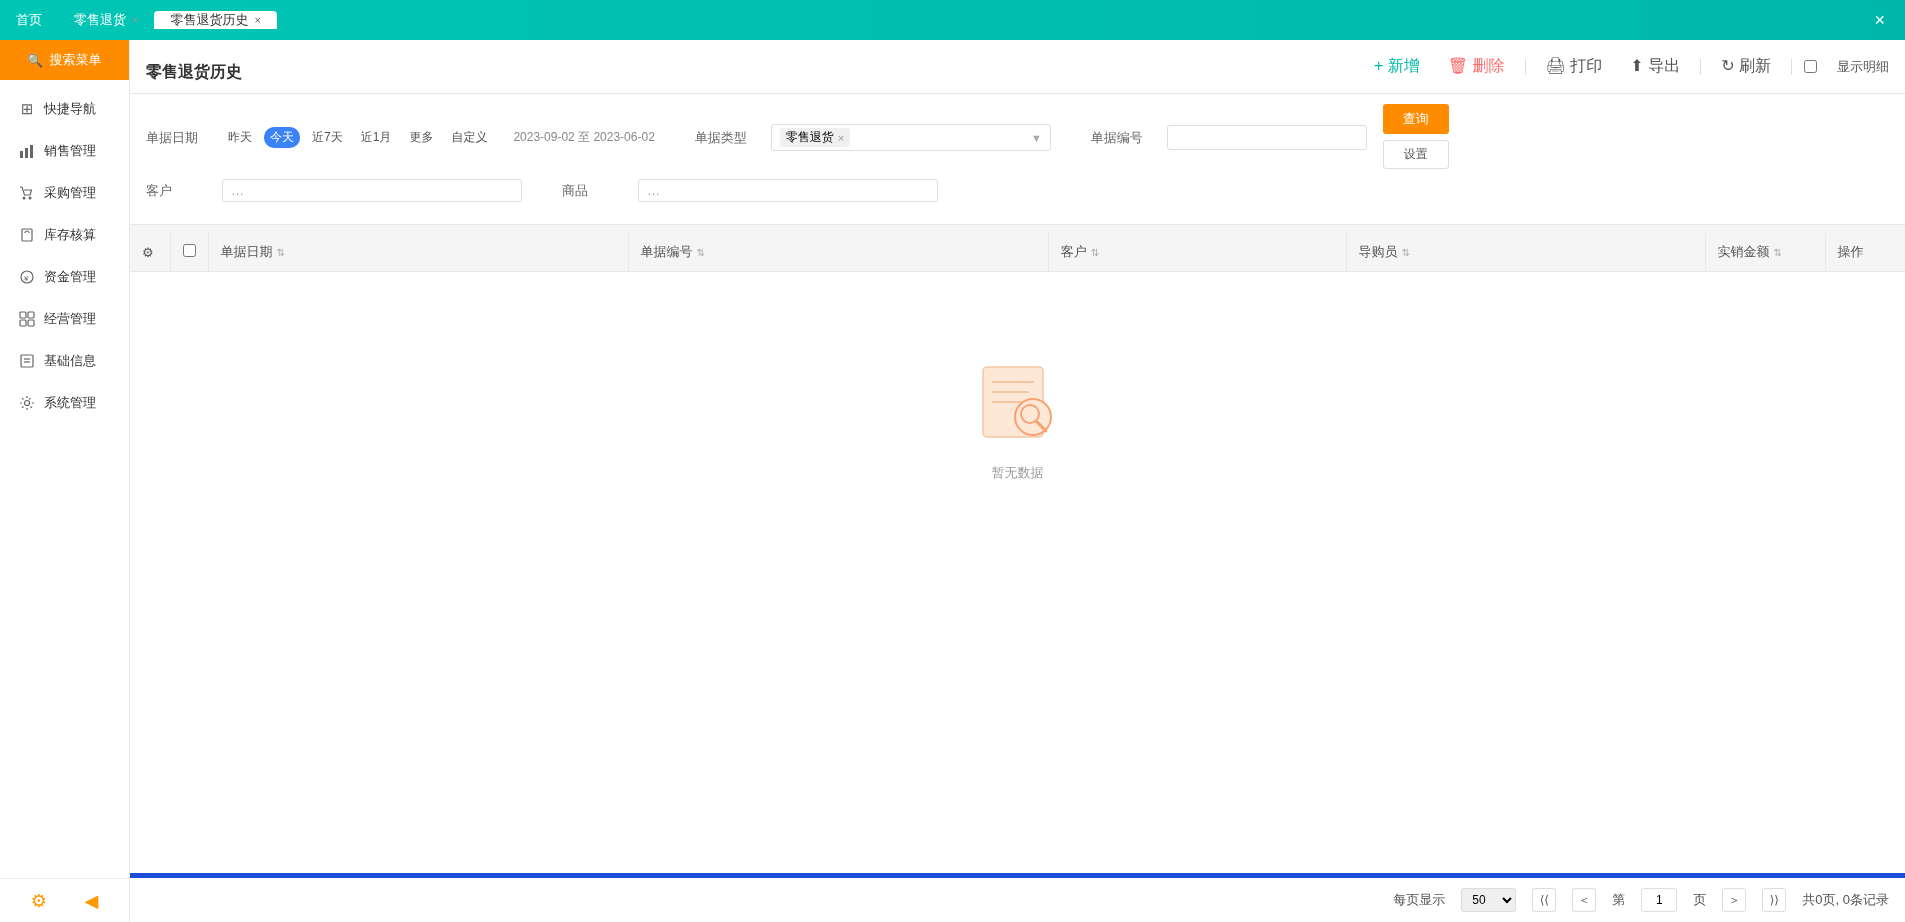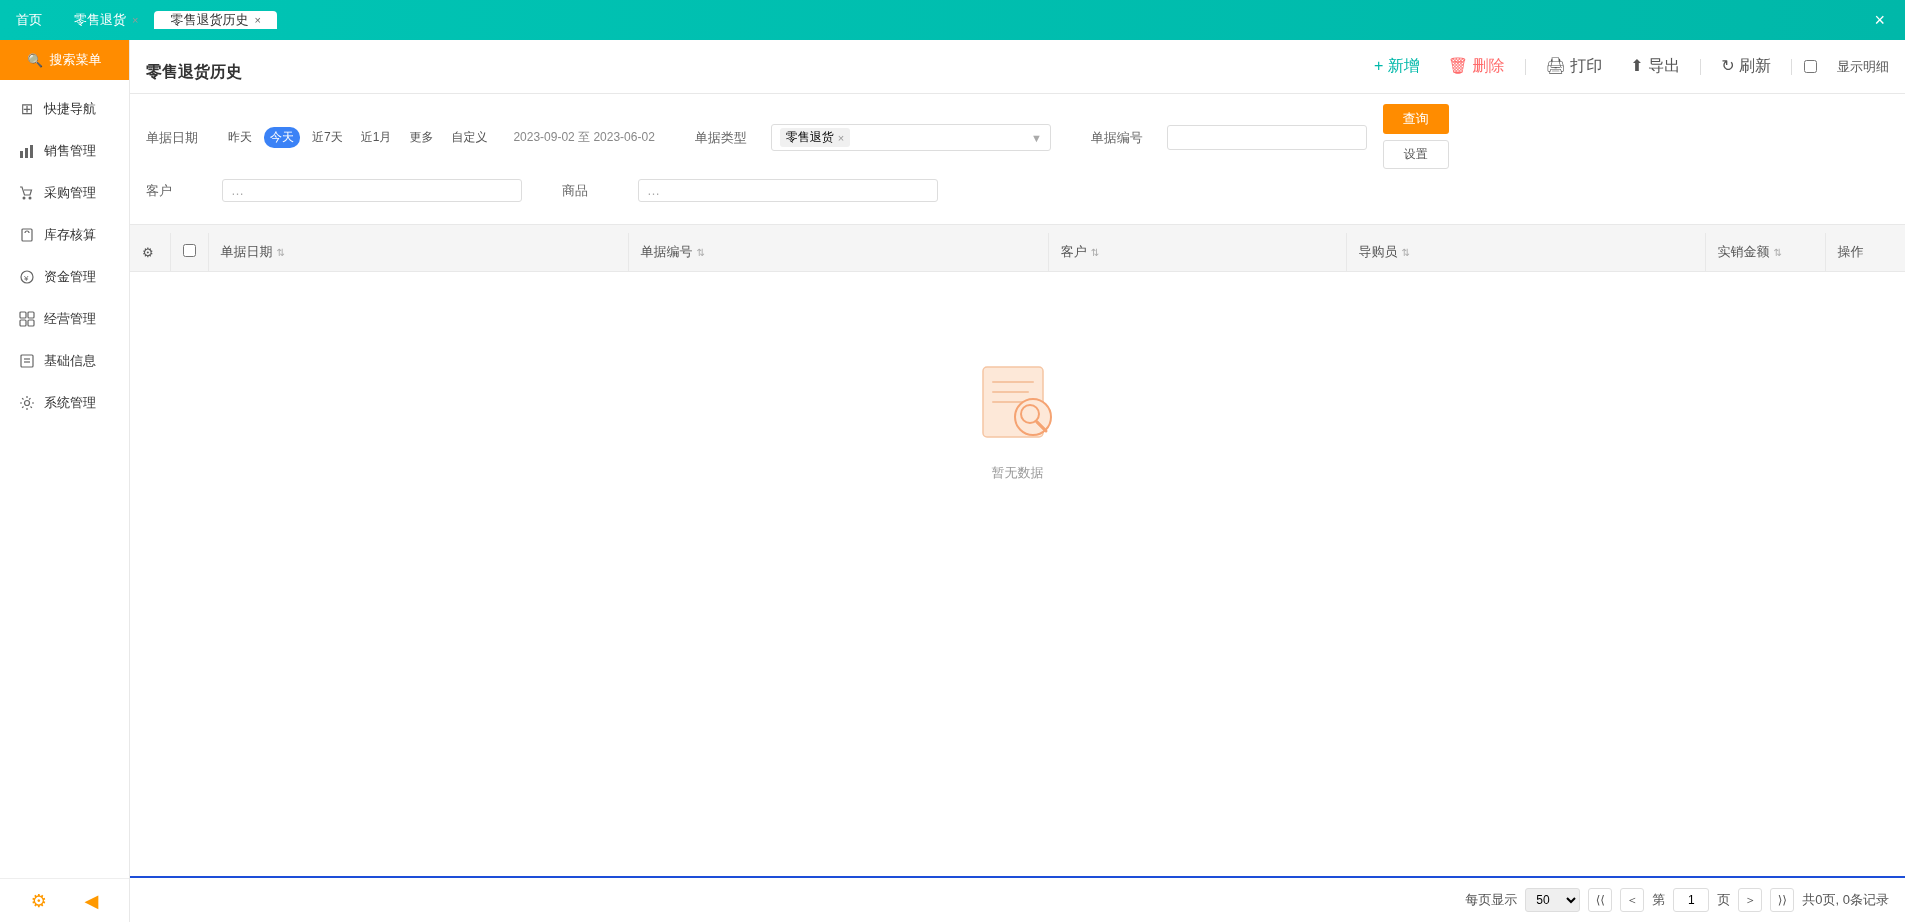--- a/index.html
+++ b/index.html
@@ -304,24 +304,24 @@
       color: #999;
       font-size: 13px;
       gap: 12px;
     }
 
     
     .pagination-bar {
       display: flex;
       align-items: center;
       justify-content: flex-end;
-      gap: 8px;
+      gap: 16px;
       padding: 10px 16px;
       background: #fff;
-      border-top: 2px solid #1d4ed8;
+      border-top: 5px solid #1d4ed8;
       font-size: 13px;
       color: #555;
       flex-shrink: 0;
     }
     .page-size-select {
       border: 1px solid #ddd;
       border-radius: 3px;
       padding: 3px 6px;
       font-size: 12px;
       outline: none;

